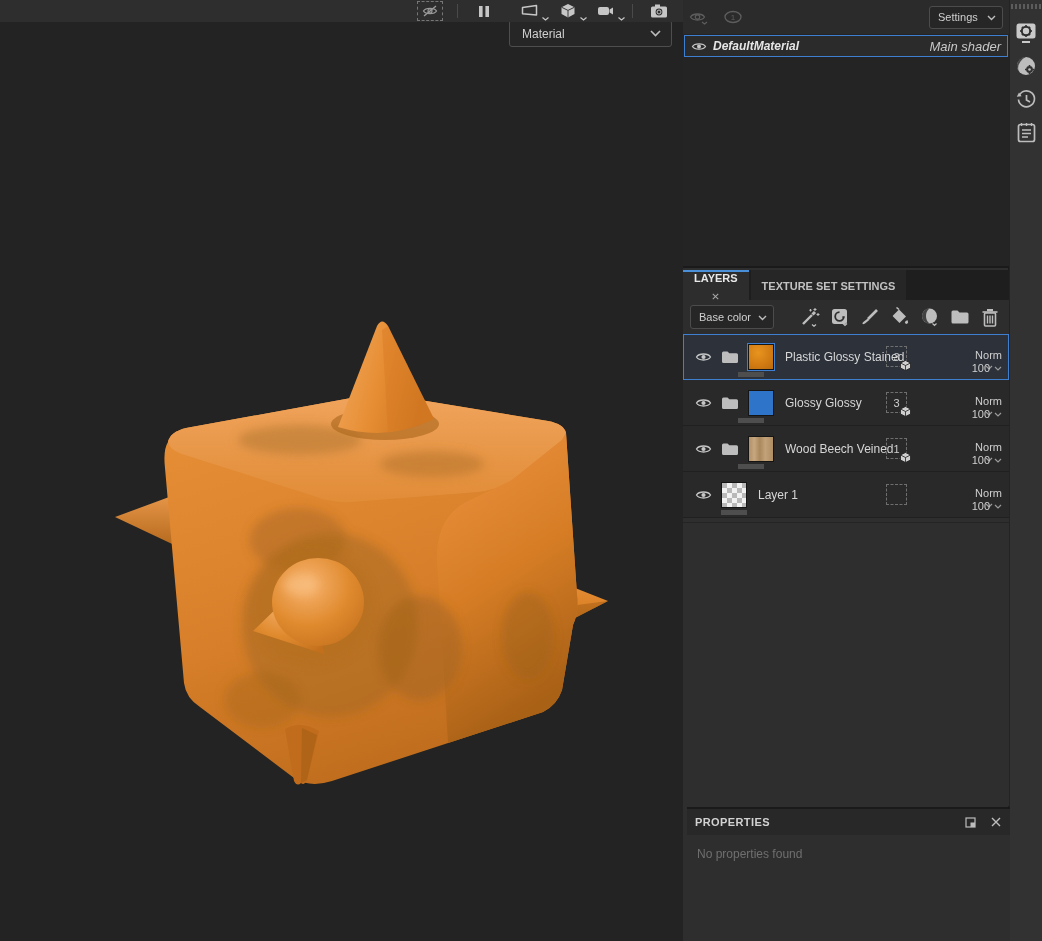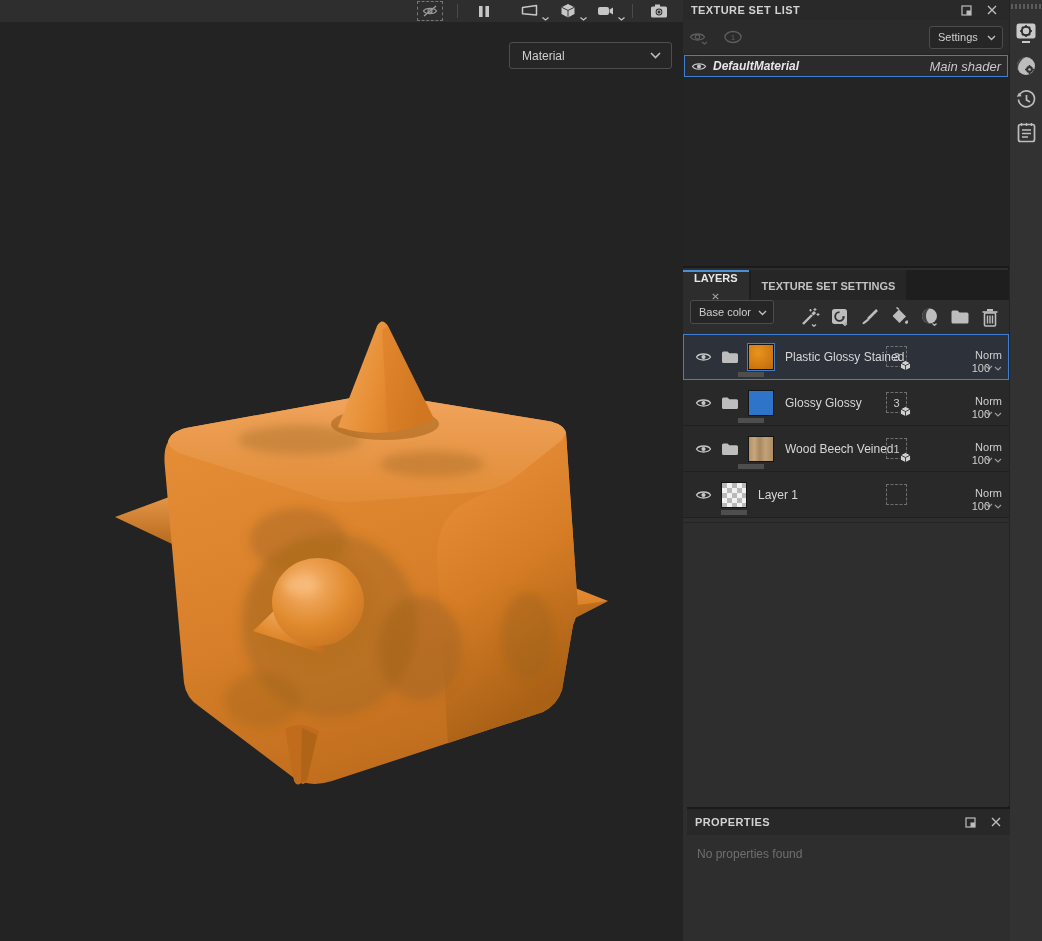--- a/index.html
+++ b/index.html
@@ -9,21 +9,21 @@
 
   
   .viewport { position:absolute; left:0; top:0; width:683px; height:941px; background:#232323; }
   .vp-toolbar { position:absolute; left:0; top:0; width:683px; height:22px; background:#2e2e2e;
                 display:flex; align-items:center; justify-content:flex-end; gap:14px; padding-right:12px; z-index:5; }
   .vp-sep { width:1px; height:14px; background:#4a4a4a; }
   .tbtn { position:relative; display:flex; align-items:center; justify-content:center; width:24px; height:20px; cursor:pointer; }
   .tbtn.boxed { border:1px dashed #777; width:26px; }
   .caret-mini { position:absolute; right:-7px; bottom:0; }
   .scene { position:absolute; left:0; top:0; width:683px; height:941px; }
-  .shading-select { position:absolute; left:509px; top:42px; width:163px; height:27px; background:#262626;
+  .shading-select { position:absolute; left:509px; top:20px; width:163px; height:27px; background:#262626;
                     border:1px solid #4e4e4e; border-radius:3px; display:flex; align-items:center;
                     color:#cfcfcf; font-size:12px; padding-left:12px; cursor:pointer; z-index:4; }
   .shading-select .chev { position:absolute; right:10px; top:9px; }
 
   
   .dock { position:absolute; left:683px; top:0; width:326px; height:941px; background:#2e2e2e; border-right:1px solid #1b1b1b; }
 
   .panel-header { height:20px; background:#292929; display:flex; align-items:center; padding:0 8px; }
   .panel-title { font-size:11px; font-weight:bold; color:#d2d2d2; letter-spacing:.4px; }
   .ph-spacer { flex:1; }
@@ -40,21 +40,21 @@
              padding:0 6px; gap:6px; cursor:pointer;font-style:italic; }
   .mat-name { font-size:12px; font-weight:bold; color:#e6e6e6; }
   .mat-shader { margin-left:auto; font-size:13px; color:#c8c8c8; }
 
   
   .layers-sec { position:absolute; left:0; top:270px; width:326px; height:536px; background:#2e2e2e; }
   .tabbar { height:30px; background:#1e1e1e; display:flex; align-items:stretch; }
   .tab { display:flex; align-items:center; gap:9px; padding:0 11px; font-size:11px; font-weight:bold; cursor:pointer; }
   .tab.active { background:#2d2d2d; border-top:2px solid #4a90d9; color:#e8e8e8;flex-direction:column; }
   .tab.inactive { background:#262626; margin-left:2px; color:#c2c2c2; border-top:2px solid transparent; }
-  .layers-toolbar { height:34px; background:#2d2d2d; display:flex; padding:0 7px; }
+  .layers-toolbar { height:34px; background:#2d2d2d; display:flex; align-items:center; padding:0 7px; }
   .channel-select { width:84px; height:24px; background:#262626; border:1px solid #4c4c4c; border-radius:3px;
                     display:flex; align-items:center; padding-left:8px; color:#cfcfcf; font-size:11px; position:relative; cursor:pointer; }
   .channel-select .chev { position:absolute; right:6px; top:9px; }
   .lt-icons { margin-left:auto; display:flex; align-items:center; gap:6px; }
   .lt-btn { width:24px; height:24px; display:flex; align-items:center; justify-content:center; cursor:pointer; position:relative; }
 
   .layer-row { position:relative; height:46px; background:#292929; border-bottom:1px solid #202020;
                display:flex; align-items:center; cursor:pointer; }
   .layer-row.selected { background:#2c313a; outline:1px solid #3e7fd2; outline-offset:-1px; }
   .row-eye { margin-left:12px; }
@@ -239,35 +239,20 @@
       <span>Material</span>
       <svg class="chev" width="11" height="7" viewBox="0 0 11 7">
         <polyline points="1,1 5.5,5.5 10,1" fill="none" stroke="#bdbdbd" stroke-width="1.6"></polyline>
         </svg>
     </div>
   </div>
 
   <div class="dock">
 
     <div class="tsl">
-      <div class="panel-header">
-        <span class="panel-title">TEXTURE SET LIST</span>
-        <span class="ph-spacer"></span>
-        <span class="ph-btn">
-          <svg width="11" height="11" viewBox="0 0 11 11">
-              <rect x="1" y="1" width="9" height="9" fill="none" stroke="#bdbdbd" stroke-width="1.2"></rect>
-              <rect x="5.5" y="5.5" width="4.5" height="4.5" fill="#bdbdbd"></rect>
-            </svg>
-        </span>
-        <span class="ph-btn">
-          <svg width="10" height="10" viewBox="0 0 10 10">
-              <path d="M1 1 L9 9 M9 1 L1 9" stroke="#bdbdbd" stroke-width="1.4"></path>
-            </svg>
-        </span>
-      </div>
       <div class="tsl-toolbar">
         <span class="dim-icon">
           <svg width="20" height="15" viewBox="0 0 20 15">
             <path d="M1.5 7 C4 3 13 3 15.5 7 C13 11 4 11 1.5 7 Z" fill="none" stroke="#9a9a9a" stroke-width="1.3"></path>
             <circle cx="8.5" cy="7" r="2.2" fill="none" stroke="#9a9a9a" stroke-width="1.2"></circle>
             <polyline points="13,12 15.5,14 18,12" fill="none" stroke="#9a9a9a" stroke-width="1.2"></polyline>
           </svg>
         </span>
         <span class="dim-icon">
           <svg width="20" height="14" viewBox="0 0 20 14">

